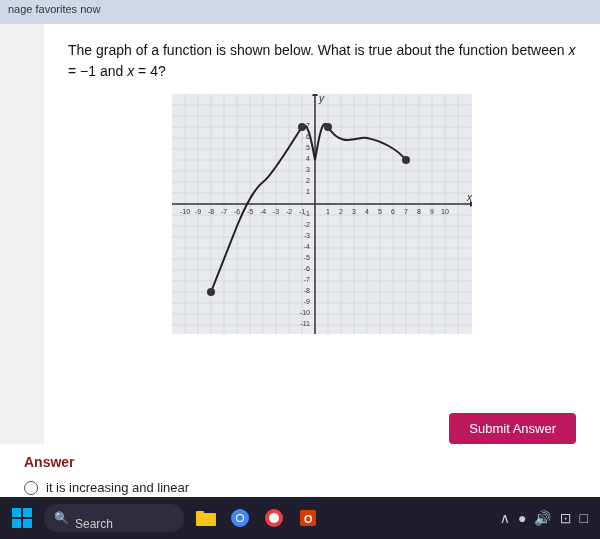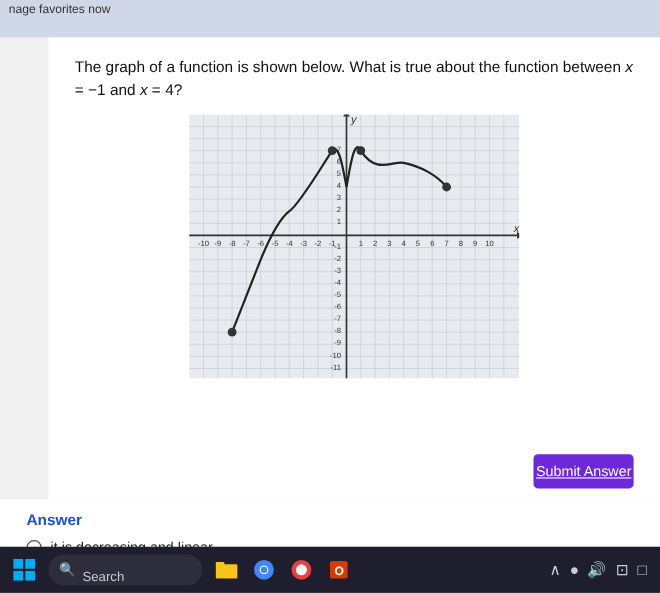--- a/index.html
+++ b/index.html
@@ -11,21 +11,21 @@
       overflow: hidden;
       position: relative;
     }
 
     
     .top-bar {
       background: #d0d8e8;
       padding: 3px 8px;
       font-size: 11px;
       color: #333;
-      height: 34px;
+      height: 24px;
     }
 
     
     .main-content {
       background: white;
       padding: 16px 24px 12px 24px;
       min-height: 420px;
       margin-left: 44px;
     }
 
@@ -49,21 +49,21 @@
 
     
     .answer-section {
       padding: 10px 24px 10px 24px;
       background: white;
     }
 
     .answer-label {
       font-size: 14px;
       font-weight: bold;
-      color: #1d4ed8;
+      color: #7f1d1d;
       margin-bottom: 10px;
     }
 
     .answer-options {
       display: flex;
       flex-direction: column;
       gap: 6px;
     }
 
     .option-row {
@@ -81,29 +81,28 @@
       border: 1.5px solid #555;
       background: white;
       flex-shrink: 0;
       cursor: pointer;
     }
 
     .submit-btn {
       position: absolute;
       right: 24px;
       bottom: 95px;
-      background: #6d28d9;
+      background: #be185d;
       color: white;
       border: none;
       border-radius: 4px;
-      padding: 8px 2px;
+      padding: 8px 20px;
       font-size: 13px;
       cursor: pointer;
       font-weight: 500;
-      text-decoration: underline;
     }
 
     
     .taskbar {
       position: absolute;
       bottom: 0;
       left: 0;
       right: 0;
       height: 42px;
       background: #1e1e2e;
@@ -308,20 +307,24 @@
       <circle cx="234" cy="66" r="4" fill="#333"></circle>
     </svg>
   </div>
 </div>
 
 <div class="answer-section">
   <div class="answer-label">Answer</div>
   <div class="answer-options">
     <div class="option-row">
       <div class="option-radio"></div>
+      <span>it is increasing and linear</span>
+    </div>
+    <div class="option-row">
+      <div class="option-radio"></div>
       <span>it is decreasing and linear</span>
     </div>
   </div>
 </div>
 
 <button class="submit-btn">Submit Answer</button>
 
 <div class="taskbar">
 
   <div class="taskbar-start">

